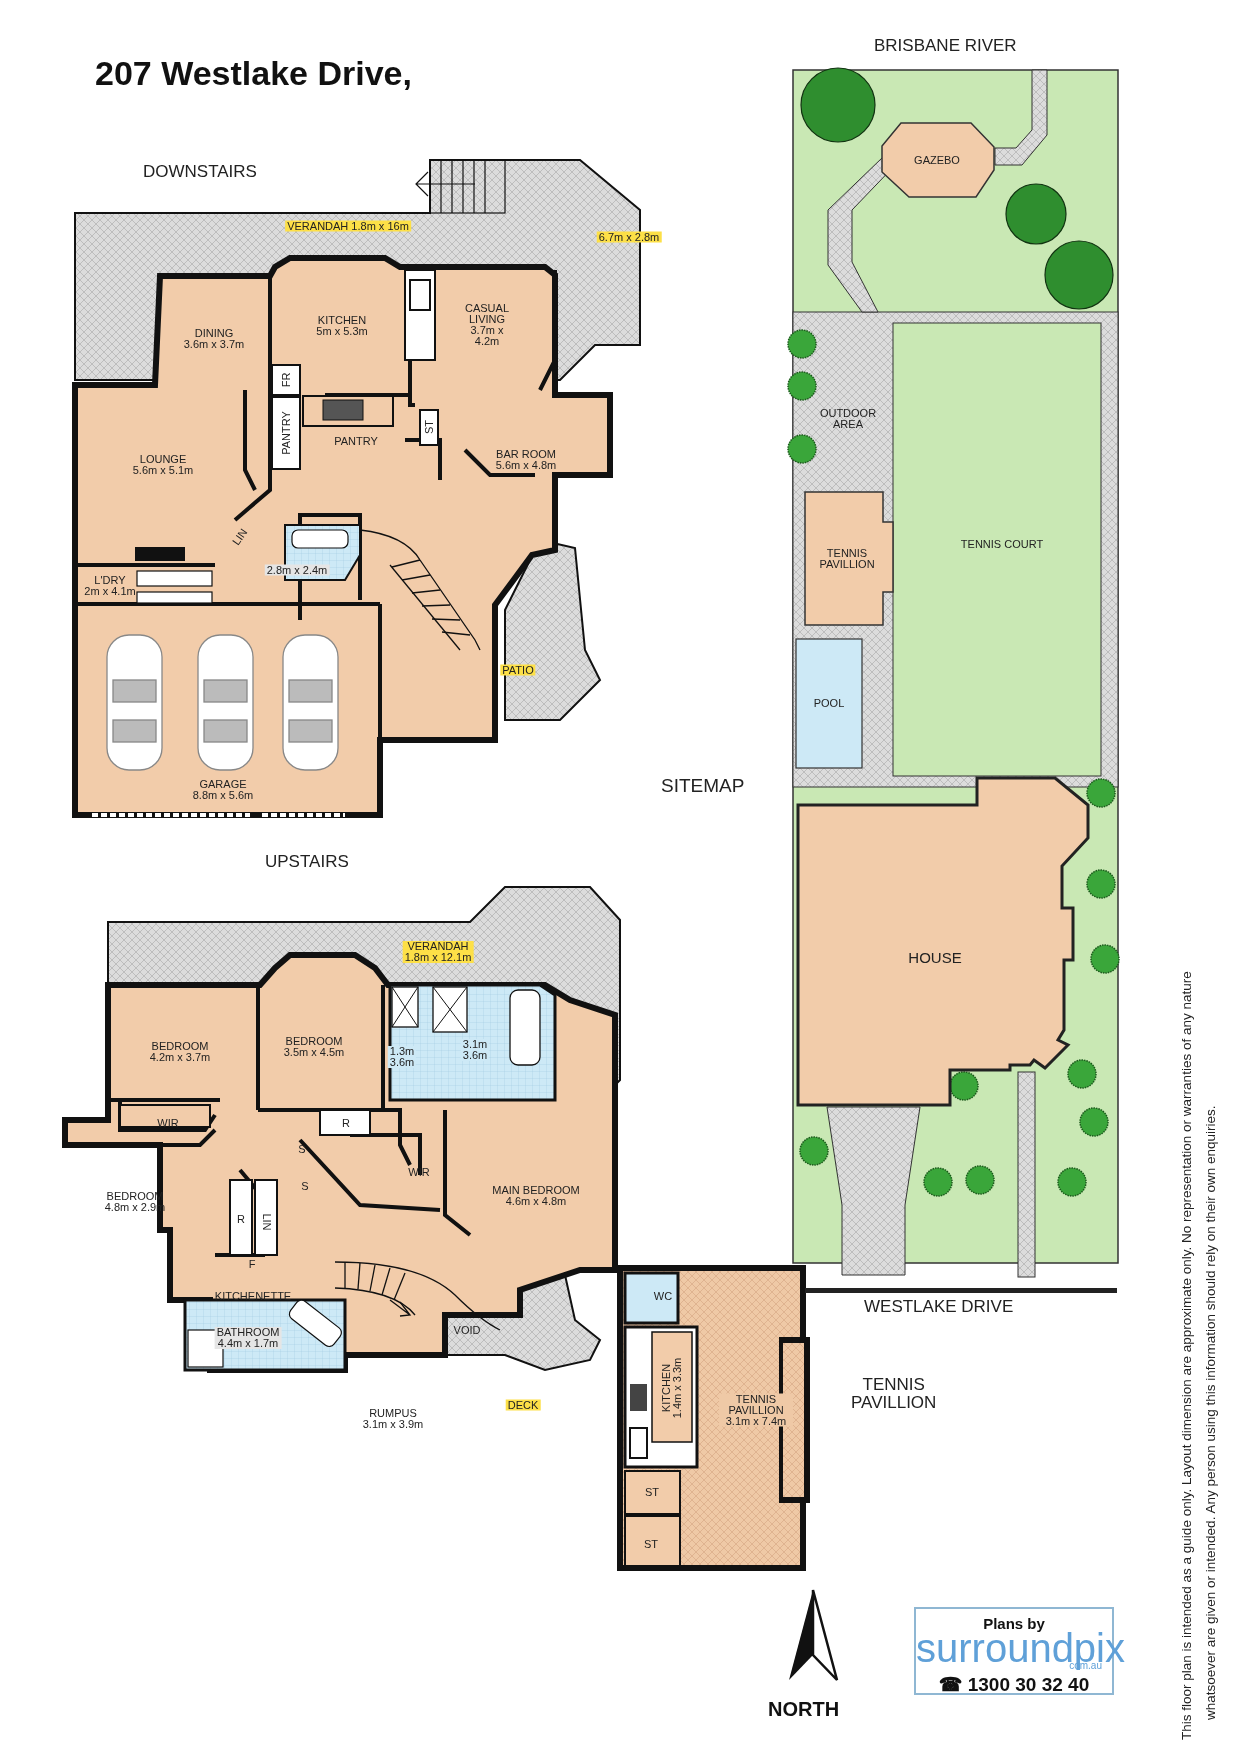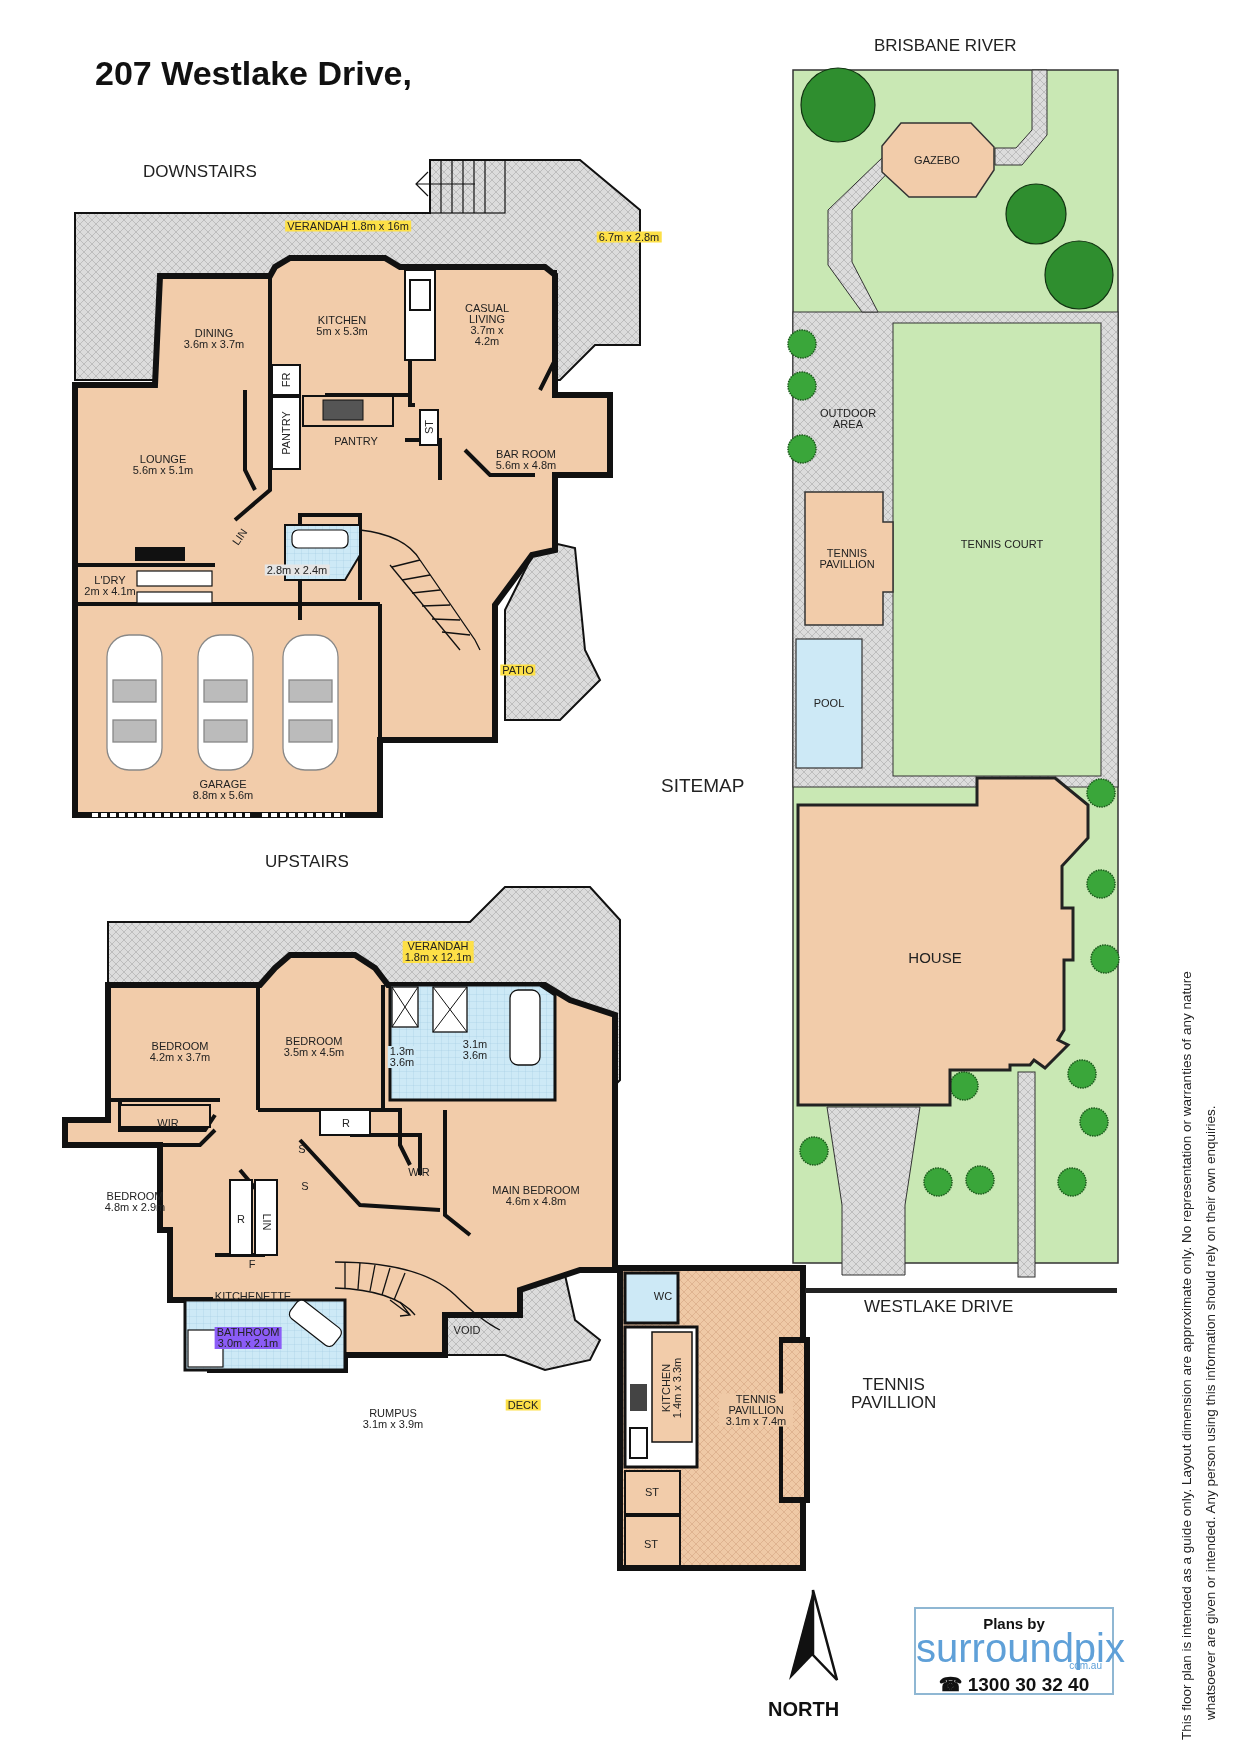--- a/index.html
+++ b/index.html
@@ -344,23 +344,23 @@
   </div>
 <div class="room" style="left:252px;top:1264px;">
     <span class="nm">F</span>
   </div>
 <div class="room" style="left:253px;top:1296px;">
     <span class="nm">KITCHENETTE</span>
   </div>
 <div class="room" style="left:467px;top:1330px;">
     <span class="nm">VOID</span>
   </div>
-<div class="room lbl-bg" style="left:248px;top:1338px;background:#8b5cf6;">
+<div class="room lbl-bg" style="left:248px;top:1338px;background:#e5e5e5;">
     <span class="nm">BATHROOM</span>
-    <span class="dm">3.0m x 2.1m</span>
+    <span class="dm">4.4m x 1.7m</span>
   </div>
 <div class="room" style="left:393px;top:1419px;">
     <span class="nm">RUMPUS</span>
     <span class="dm">3.1m x 3.9m</span>
   </div>
 <div class="room lbl-bg" style="left:523px;top:1405px;">
     <span class="nm">DECK</span>
   </div>
 
 <div class="room" style="left:663px;top:1296px;">

